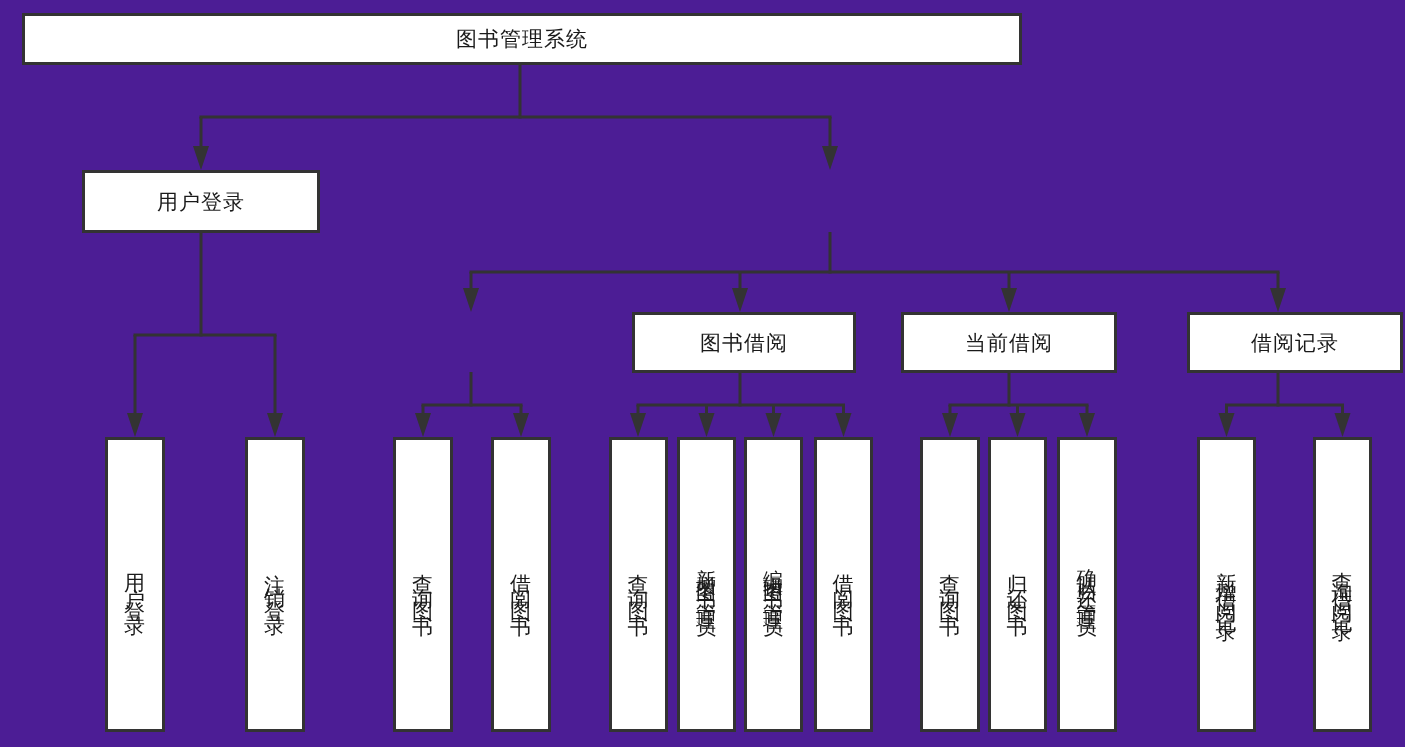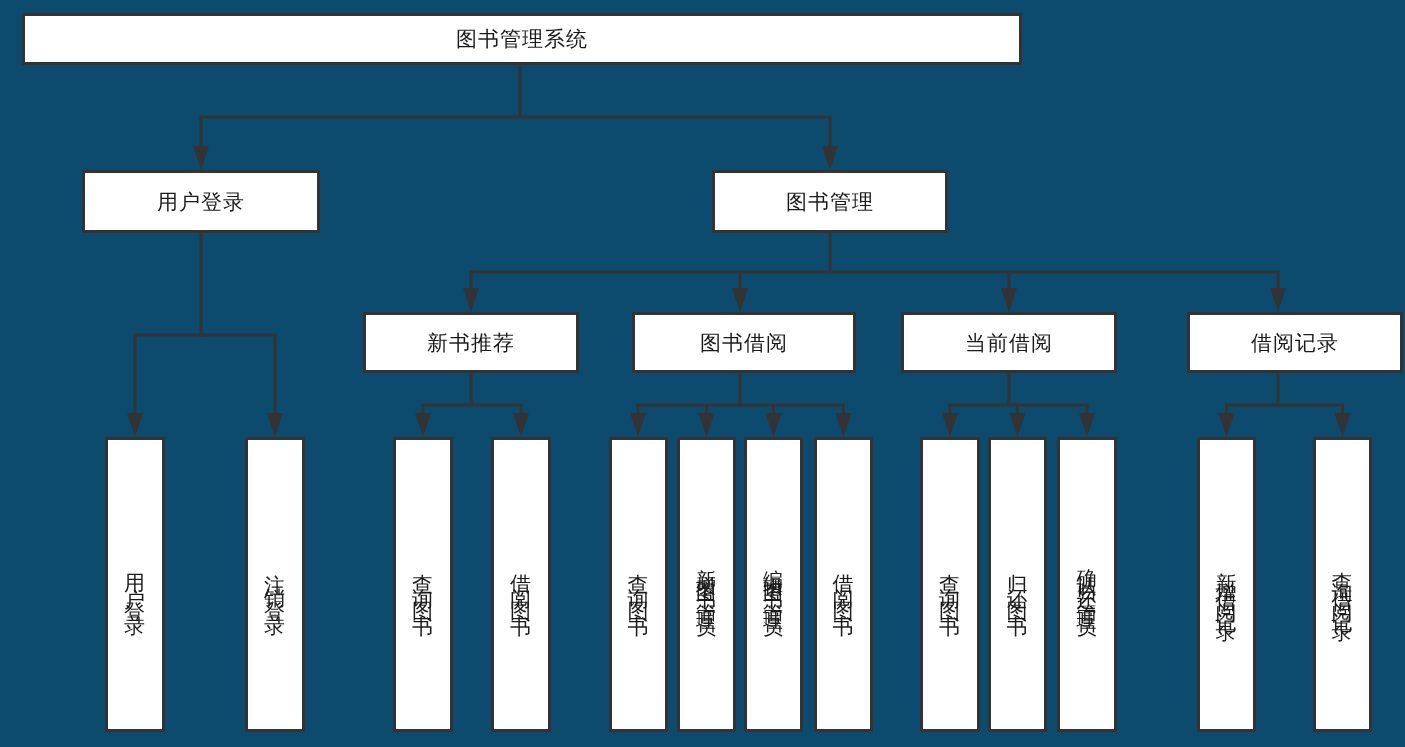--- a/index.html
+++ b/index.html
@@ -1,20 +1,20 @@
 <!DOCTYPE html>
 <html><head>
 <meta charset="utf-8">
 <style>
   html,body{margin:0;padding:0;background:#ffffff;}
   body{font-family:"Liberation Sans","DejaVu Sans",sans-serif;}
   #stage{
     position:relative;
     width:1405px;height:747px;
-    background:#0c4a6e;
+    background:#4c1d95;
     overflow:hidden;
   }
   #connectors{position:absolute;left:0;top:0;width:1405px;height:747px;}
   #connectors line{stroke:#333333;stroke-width:3;}
   #connectors polygon{fill:#333333;stroke:none;}
   .node{
     position:absolute;
     background:#ffffff;
     border:3px solid #333333;
     box-sizing:border-box;
@@ -120,23 +120,21 @@
       <line x1="1226.5" y1="405" x2="1226.5" y2="417"></line>
       <polygon points="1218.5,413 1234.5,413 1226.5,437"></polygon>
       <line x1="1342.5" y1="405" x2="1342.5" y2="417"></line>
       <polygon points="1334.5,413 1350.5,413 1342.5,437"></polygon>
     </g>
   </svg>
 
   <div class="node h-node" style="left:22px;top:13px;width:1000px;height:52px;">图书管理系统</div>
 
   <div class="node h-node" style="left:82px;top:170px;width:238px;height:63px;">用户登录</div>
-  <div class="node h-node" style="left:712px;top:170px;width:236px;height:63px;">图书管理</div>
 
-  <div class="node h-node" style="left:363px;top:312px;width:216px;height:61px;">新书推荐</div>
   <div class="node h-node" style="left:632px;top:312px;width:224px;height:61px;">图书借阅</div>
   <div class="node h-node" style="left:901px;top:312px;width:216px;height:61px;">当前借阅</div>
   <div class="node h-node" style="left:1170px;top:312px;width:216px;height:61px;margin-left:17px;">借阅记录</div>
 
   <div class="node v-node vs4" style="left:105px;top:437px;width:60px;height:295px;">用户登录</div>
   <div class="node v-node vs4" style="left:245px;top:437px;width:60px;height:295px;">注销登录</div>
 
   <div class="node v-node vs4" style="left:393px;top:437px;width:60px;height:295px;">查询图书</div>
   <div class="node v-node vs4" style="left:491px;top:437px;width:60px;height:295px;">借阅图书</div>
 

